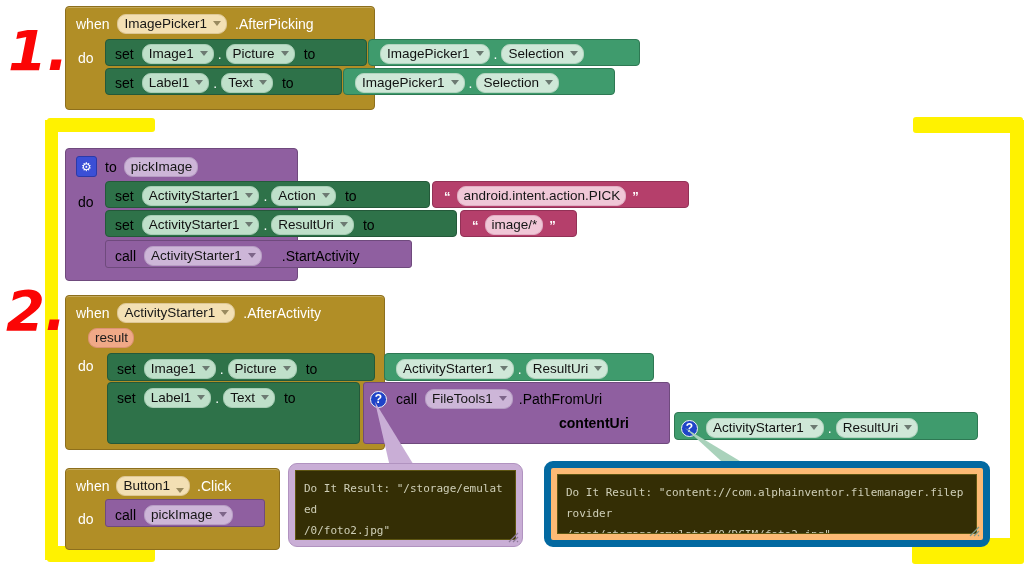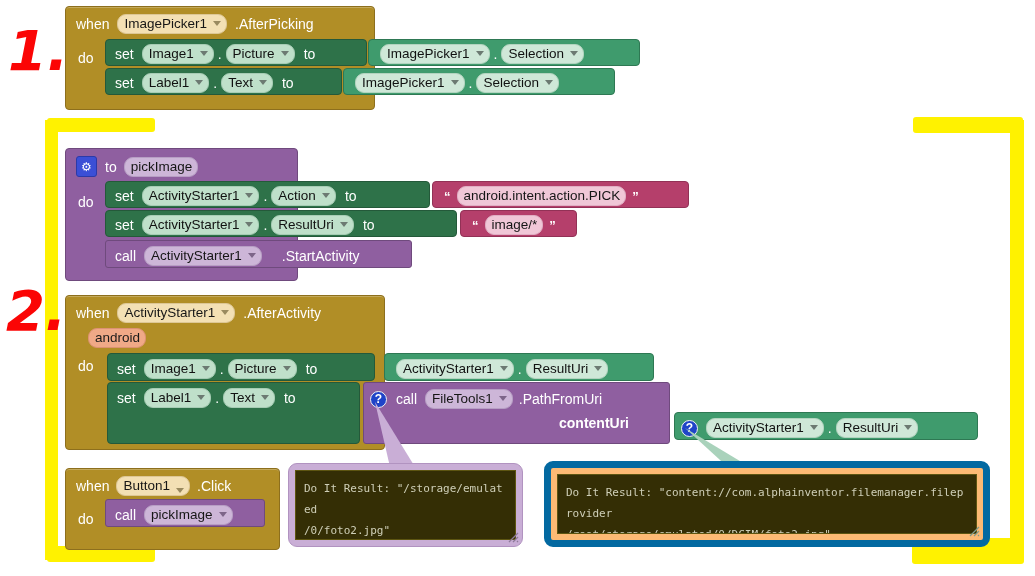--- a/index.html
+++ b/index.html
@@ -13,21 +13,21 @@
   .event{background:#b18e26;border:1px solid #8d6f1d;border-radius:4px;
          box-shadow:inset 0 1px 0 rgba(255,255,255,.25);}
   .proc{background:#8f5fa0;border:1px solid #6f4a7d;border-radius:4px;}
   .setter{background:#2e7249;border:1px solid #24593a;border-radius:4px;}
   .getter{background:#3f9b6d;border:1px solid #2e7853;border-radius:4px;}
   .callblk{background:#8f5fa0;border:1px solid #6f4a7d;border-radius:3px;}
   .textblk{background:#b53f6b;border:1px solid #923156;border-radius:4px;}
 
   .row{position:absolute;display:flex;align-items:center;box-sizing:border-box;}
 
-  .kw{color:#ffffff;font-size:14px;line-height:16px;white-space:nowrap;}
+  .kw{color:#000000;font-size:14px;line-height:16px;white-space:nowrap;}
   .kw.ev{color:#ffffff;}
 
   
   .pill{display:inline-flex;align-items:center;gap:4px;border-radius:9px;
         padding:1px 5px 2px 6px;font-size:13.5px;line-height:15px;
         white-space:nowrap;box-sizing:border-box;}
   .pill.cream{background:#f2dfb3;color:#1c1c1c;border:1px solid #d8c characters;}
   .pill.cream{background:#f3e0b4;color:#161616;border:1px solid #ddc795;}
   .pill.mint{background:#bfe0ca;color:#111;border:1px solid #a6ccb4;}
   .pill.mintlite{background:#cfe8d8;color:#111;border:1px solid #b2d4bf;}
@@ -236,21 +236,21 @@
     <div class="row" style="left:10px; top:7px;">
       <span class="kw ev">when</span>
       <span class="pill cream" style="margin-left:8px;">
         <span>ActivityStarter1</span>
           <i class="caret"></i>
       </span>
       <span class="kw ev" style="margin-left:8px;">.AfterActivity</span>
     </div>
     <div class="row" style="left:22px; top:32px;">
       <span class="pill salmon">
-        <span>android</span>
+        <span>result</span>
       </span>
     </div>
     <div class="row" style="left:12px; top:62px;">
       <span class="kw ev">do</span>
     </div>
   </div>
 
   <div class="blk setter" style="left:107px; top:353px; width:268px; height:28px;">
     <div class="row" style="left:9px; top:5px;">
       <span class="kw">set</span>

